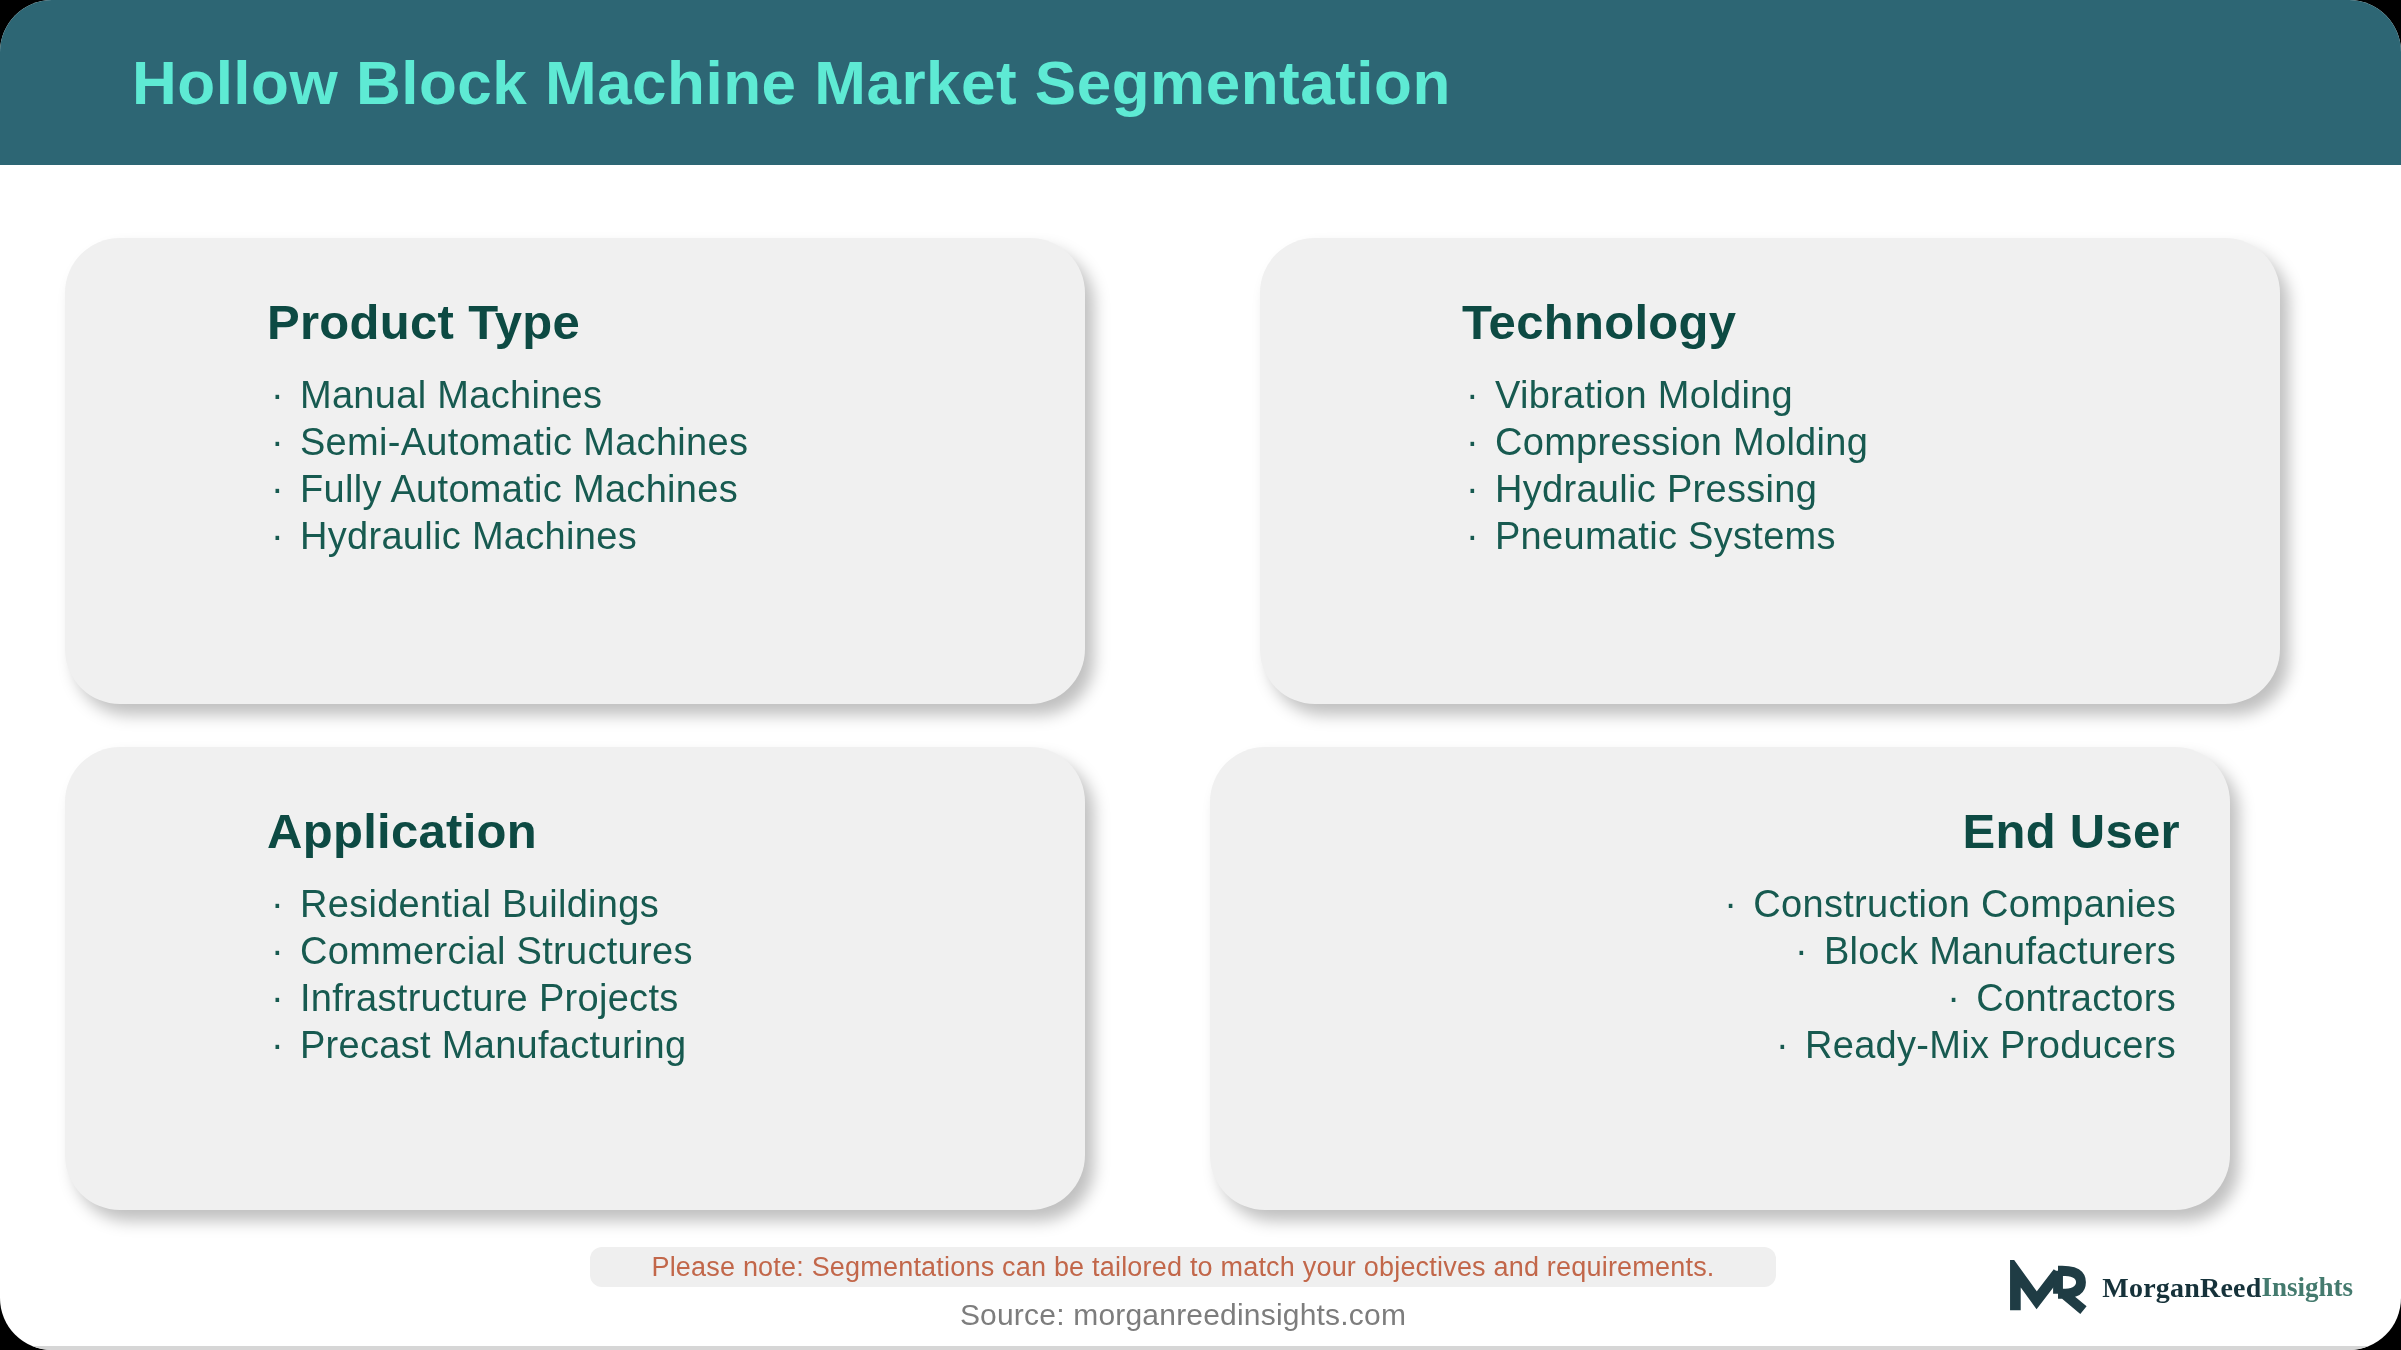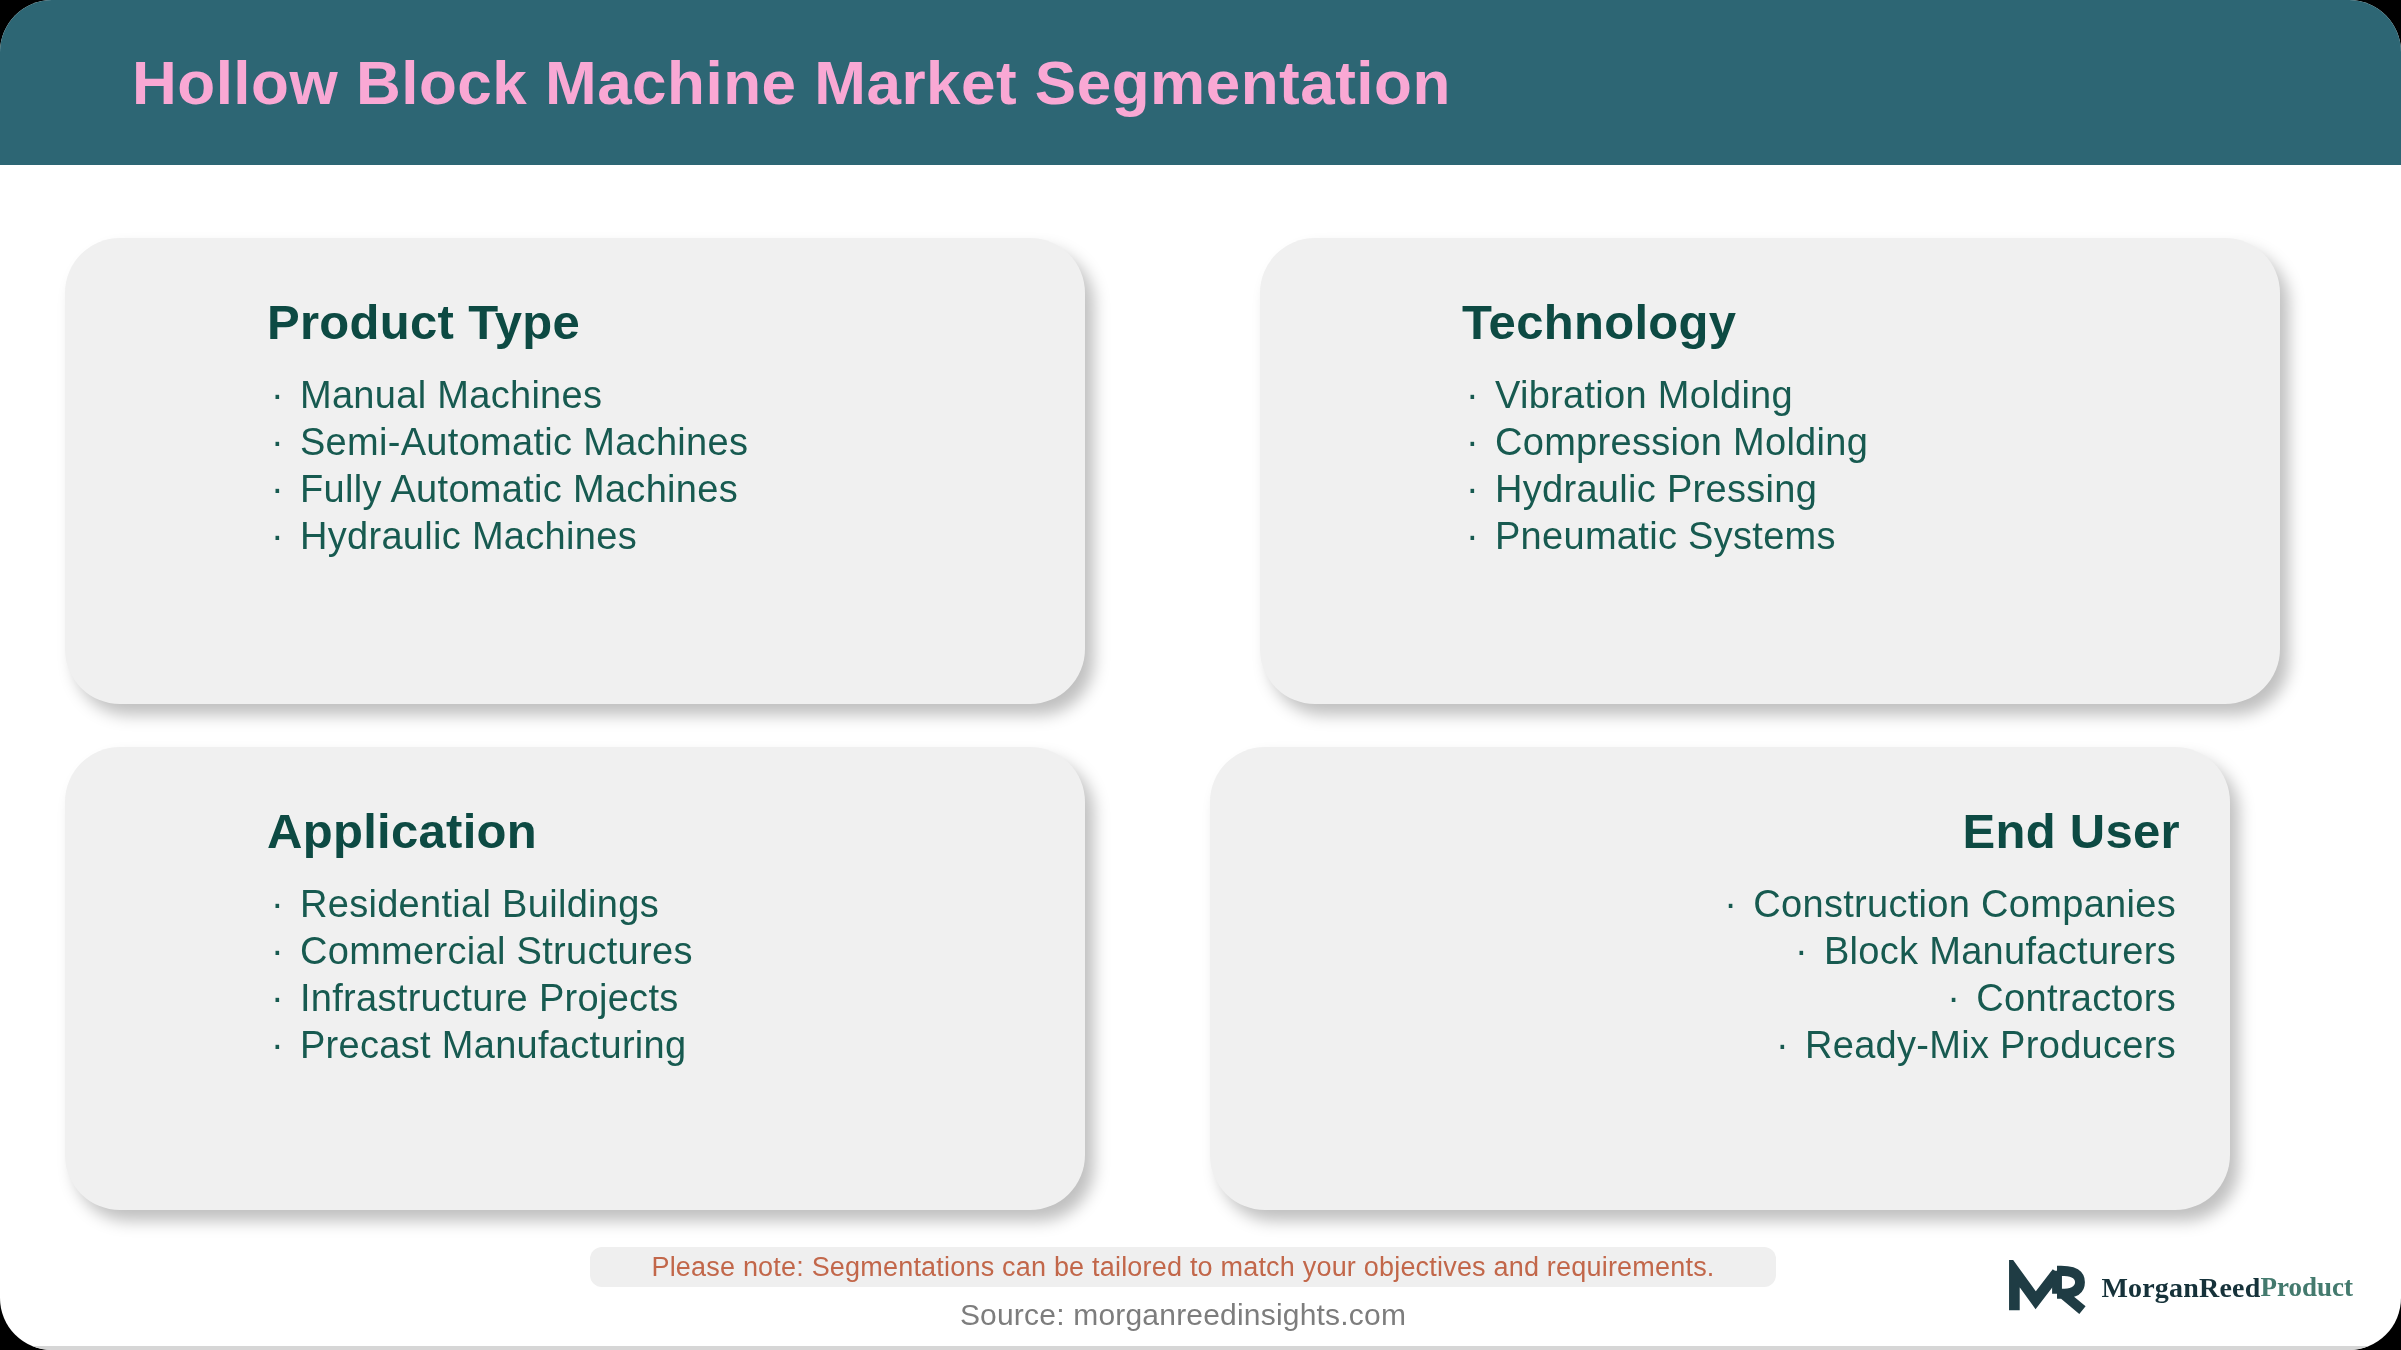--- a/index.html
+++ b/index.html
@@ -20,21 +20,21 @@
   .header {
     position: absolute; left: 0; top: 0; right: 0;
     height: 165px;
     background: #2d6674;
     display: flex; align-items: center;
     padding-left: 132px;
     box-sizing: border-box;
   }
   .header h1 {
     margin: 0;
-    color: #f9a8d4;
+    color: #5eead4;
     font-size: 62px;
     font-weight: bold;
     letter-spacing: 0.5px;
   }
   
   .card {
     position: absolute;
     width: 1020px;
     background: #f0f0f0;
     border-radius: 55px;
@@ -171,19 +171,19 @@
 
   <div class="source-line">Source: morganreedinsights.com</div>
 
   <div class="logo">
     <svg class="mark" viewBox="0 0 100 66">
       <path d="M9 60 V12 L35 48 L61 14" fill="none" stroke="#1f3c44" stroke-width="13" stroke-linejoin="miter"></path>
       <path d="M61 12 L61 40 M61 12 H66 Q89 12 89 26 Q89 40 66 40 H61 M68 40 L92 60" fill="none" stroke="#1f3c44" stroke-width="12" stroke-linejoin="miter"></path>
     </svg>
     <div class="text">
       <div class="name"><span>Morgan</span><span class="light">Reed</span></div>
-      <div class="tagline">Product</div>
+      <div class="tagline">Insights</div>
     </div>
   </div>
 
   <div class="bottom-edge"></div>
 
 </div>
 
 </body></html>

